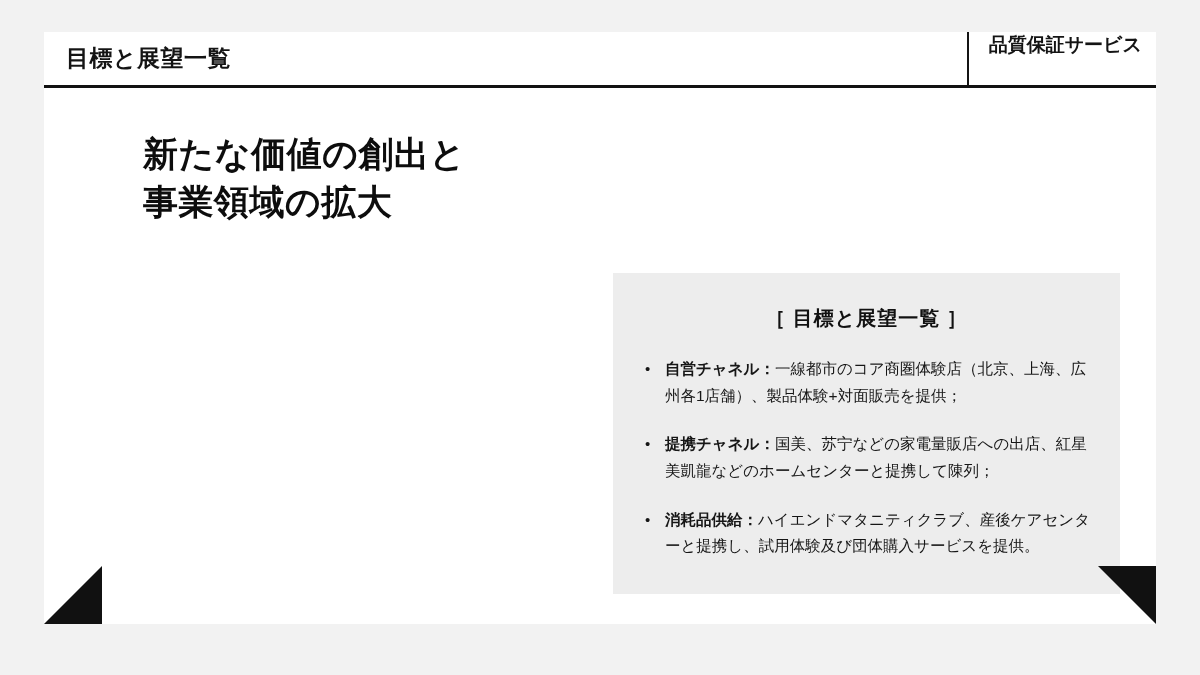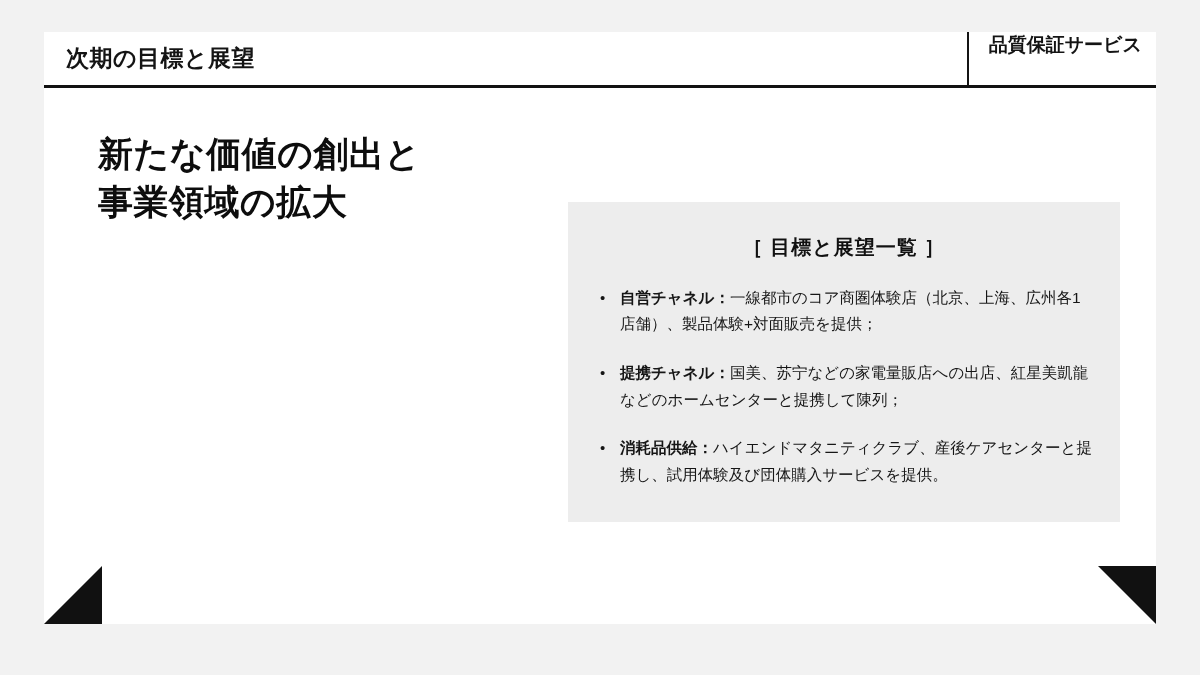--- a/index.html
+++ b/index.html
@@ -88,20 +88,21 @@
     display: flex;
     padding: 42px 36px 30px 54px;
     box-sizing: border-box;
   }
 
   .left-col {
     width: 470px;
     flex: 0 0 470px;
     padding-right: 30px;
     box-sizing: border-box;
+    margin-left: 45px;
   }
 
   .headline {
     font-size: 35px;
     font-weight: bold;
     line-height: 1.38;
     color: #0d0d0d;
     letter-spacing: 0.5px;
     margin: 0 0 26px 0;
   }
@@ -115,21 +116,21 @@
     color: #1a1a1a;
     margin: 0;
   }
   .lead p {
     margin: 0;
   }
 
   .right-col {
     flex: 1 1 auto;
     display: flex;
-    align-items: center;
+    align-items: flex-end;
   }
 
   .panel {
     background: #ededed;
     width: 100%;
     box-sizing: border-box;
     padding: 32px 28px 34px 28px;
   }
   .panel-title {
     text-align: center;
@@ -166,21 +167,21 @@
   .item-label {
     font-weight: bold;
   }
 </style>
 </head>
 <body>
 
 <div class="slide">
 
   <div class="header">
-    <div class="header-title">次期の目標と展望</div>
+    <div class="header-title">目標と展望一覧</div>
     <div class="header-right">
       <div class="header-tag">品質保証サービス</div>
     </div>
   </div>
 
   <div class="body">
 
     <div class="left-col">
       <h1 class="headline">
         <span class="line">新たな価値の創出と</span>

